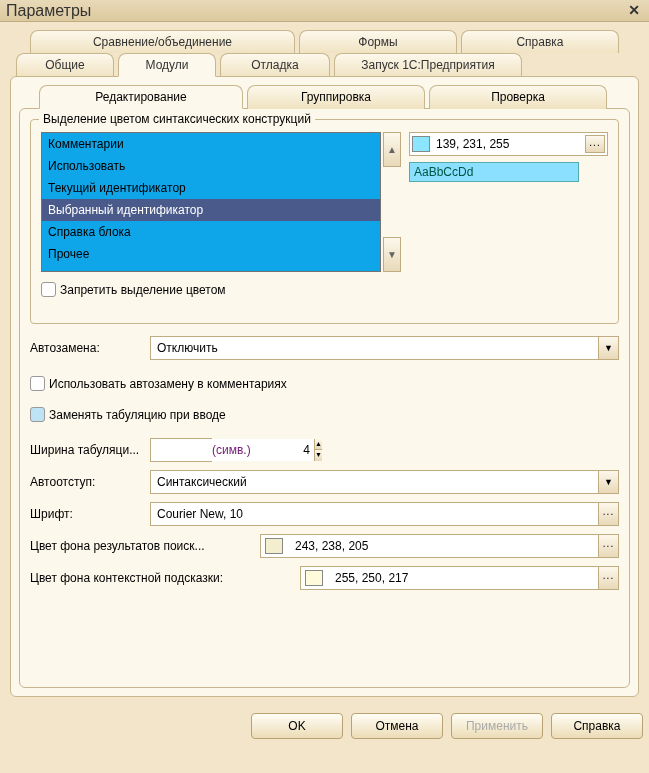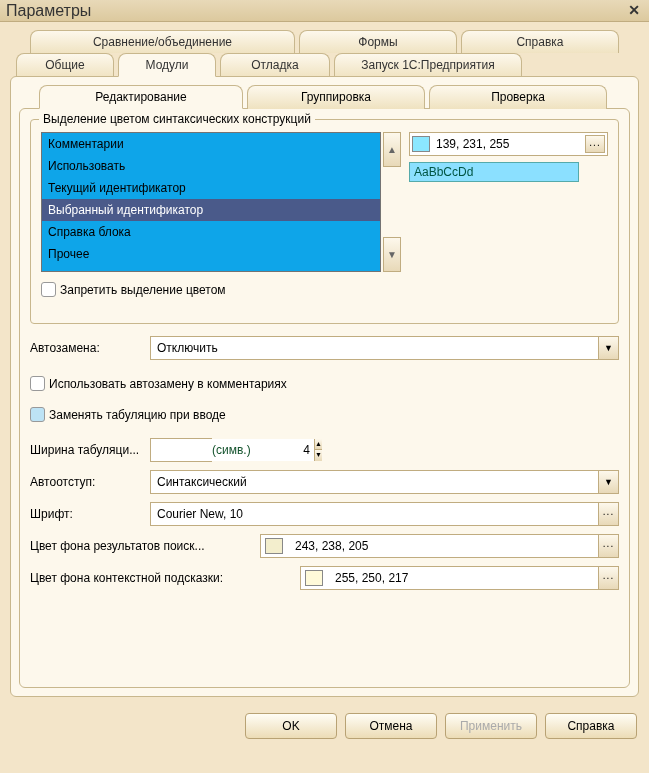--- a/index.html
+++ b/index.html
@@ -183,23 +183,23 @@
   }
   .spinner-input { flex:1; text-align: right; padding: 0 4px; border: none; outline: none; height: 22px; }
   .spinner-btns { display: flex; flex-direction: column; width: 16px; }
   .spinner-btn {
     background: linear-gradient(#fdf8ec,#e8d9b8);
     border-left: 1px solid #c0ac80;
     height: 11px; font-size: 7px; text-align: center; line-height: 10px; cursor: pointer;
   }
   .spinner-btn:first-child { border-bottom: 1px solid #c0ac80; }
   
-  .unit-text { color: #14532d; }
-  
-  .button-bar { display: flex; justify-content: flex-end; gap: 8px; padding: 8px 12px; }
+  .unit-text { color: #701a75; }
+  
+  .button-bar { display: flex; justify-content: flex-end; gap: 8px; padding: 8px 6px; }
   .btn {
     background: linear-gradient(#fffdf5,#ecdcb6);
     border: 1px solid #b8a274;
     border-radius: 4px;
     padding: 5px 0;
     width: 92px;
     text-align: center;
     cursor: pointer;
   }
   .btn.disabled { color: #aaa; }

